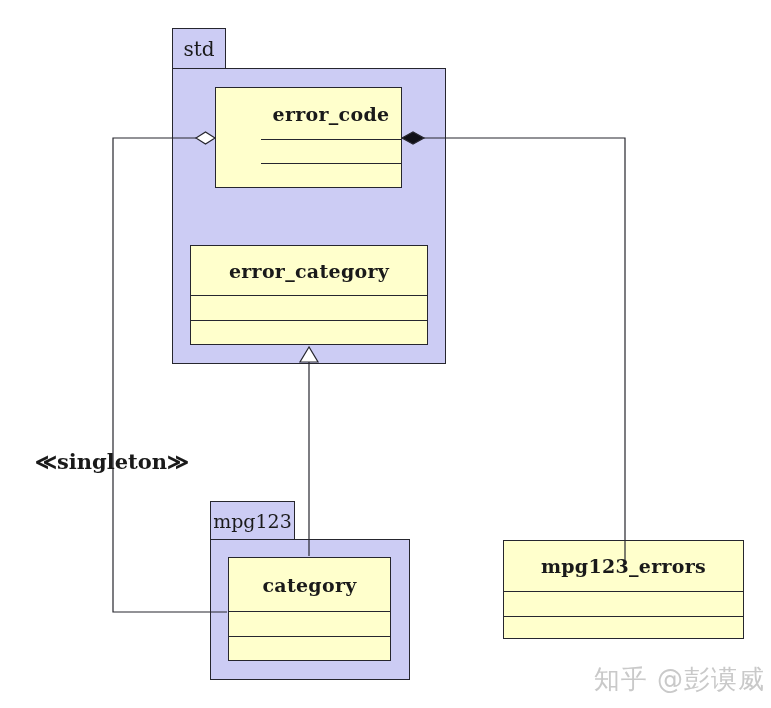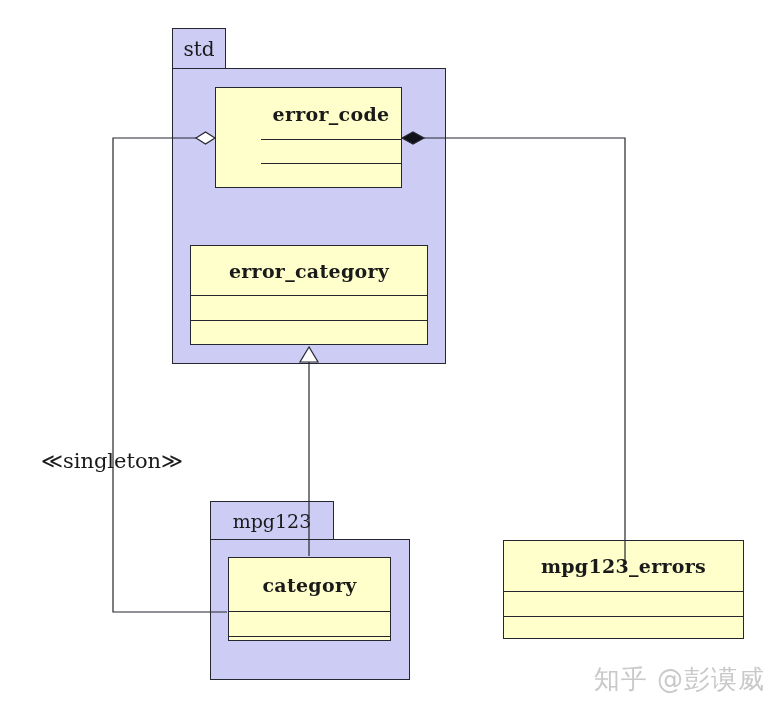--- a/index.html
+++ b/index.html
@@ -59,20 +59,21 @@
     pointer-events: none;
   }
   .stereotype {
     position: absolute;
     left: 28px;
     top: 449px;
     width: 168px;
     text-align: center;
     font-size: 21px;
     z-index: 4;
+    font-weight: bold;
   }
   .watermark {
     position: absolute;
     left: 585px;
     top: 662px;
     width: 180px;
     text-align: right;
     font-size: 26px;
     letter-spacing: 1px;
     color: var(--watermark-color);
@@ -83,38 +84,38 @@
 </head>
 <body>
 
 <div class="canvas">
 
   <div class="pkg-tab" style="left:172px; top:28px; width:54px; height:41px;">
     <span>std</span>
   </div>
   <div class="pkg-body" style="left:172px; top:68px; width:274px; height:296px;"></div>
 
-  <div class="pkg-tab" style="left:210px; top:501px; width:124px; height:39px; font-size:19px;">
+  <div class="pkg-tab" style="left:210px; top:501px; width:85px; height:39px; font-size:19px;">
     <span>mpg123</span>
   </div>
   <div class="pkg-body" style="left:210px; top:539px; width:200px; height:141px;"></div>
 
   <div class="cls" style="left:215px; top:87px; width:187px; height:101px;padding-left:45px;">
     <div class="title" style="height:51px;">error_code</div>
     <div class="compartment" style="height:24px;"></div>
     <div class="compartment" style="height:24px;"></div>
   </div>
 
   <div class="cls" style="left:190px; top:245px; width:238px; height:100px;">
     <div class="title" style="height:49px;">error_category</div>
     <div class="compartment" style="height:25px;"></div>
     <div class="compartment" style="height:24px;"></div>
   </div>
 
-  <div class="cls" style="left:228px; top:557px; width:163px; height:84px;">
+  <div class="cls" style="left:228px; top:557px; width:163px; height:104px;">
     <div class="title" style="height:53px;">category</div>
     <div class="compartment" style="height:25px;"></div>
     <div class="compartment" style="height:24px;"></div>
   </div>
 
   <div class="cls" style="left:503px; top:540px; width:241px; height:99px;">
     <div class="title" style="height:50px;">mpg123_errors</div>
     <div class="compartment" style="height:25px;"></div>
     <div class="compartment" style="height:22px;"></div>
   </div>

